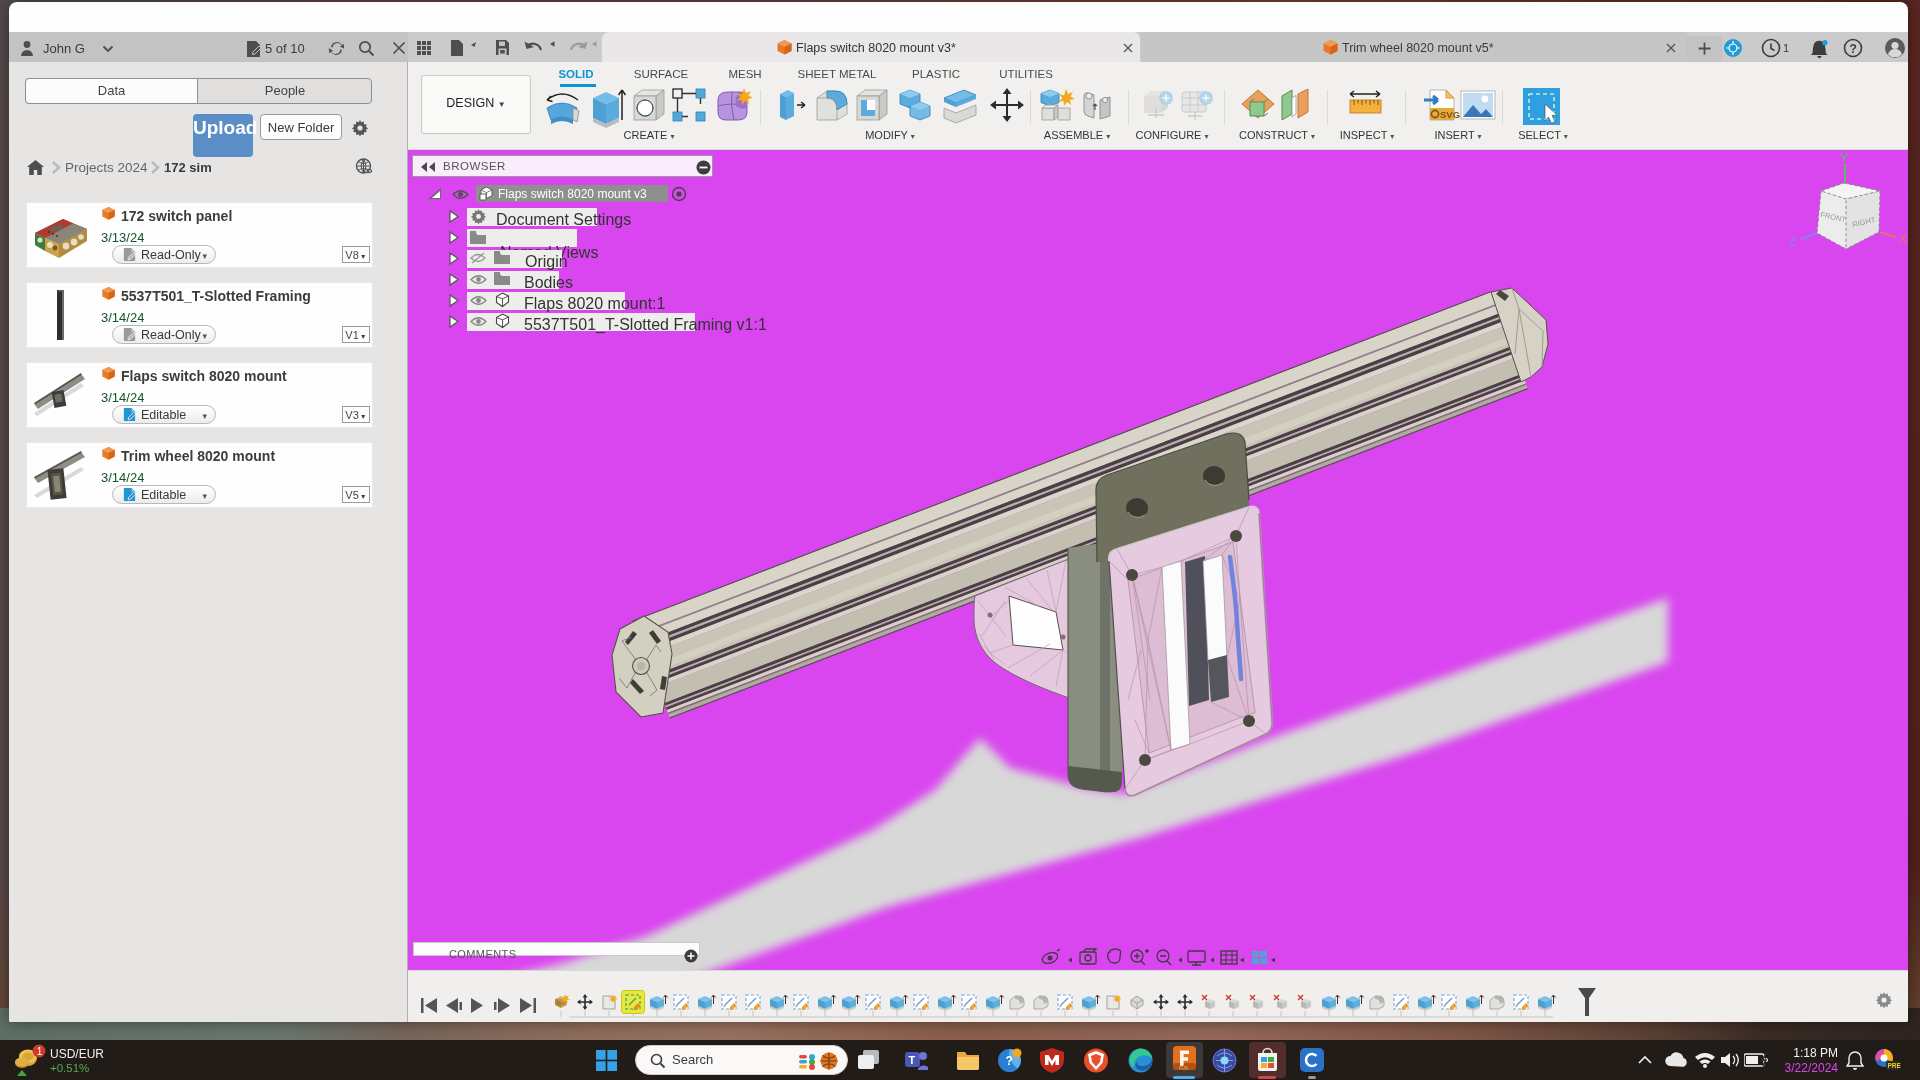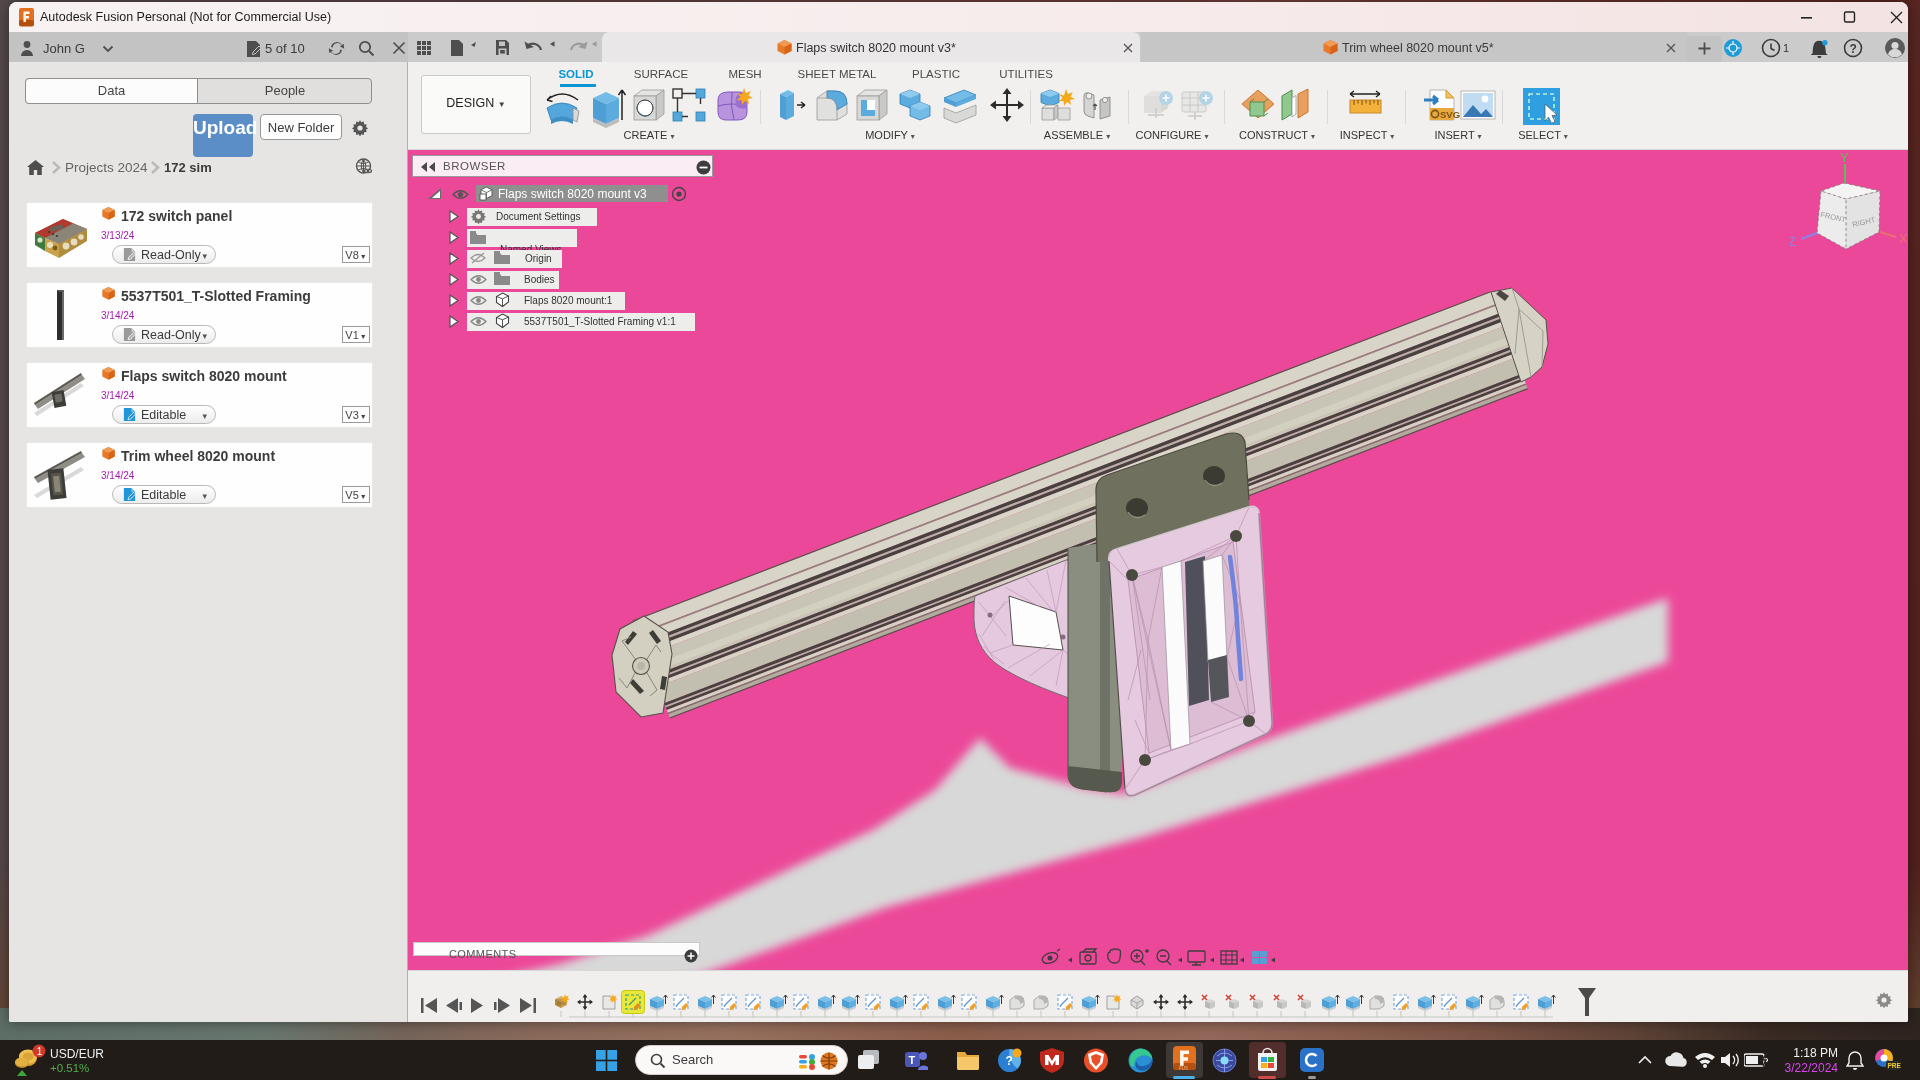--- a/index.html
+++ b/index.html
@@ -14,58 +14,44 @@
 #titlebar{position:absolute;left:0;top:0;width:1899px;height:30px;background:linear-gradient(90deg,#f8f2f3,#f7ecec 55%,#f5e6e6 85%,#f3e3e3);}
 #titletext{position:absolute;left:31px;top:8px;font-size:12.5px;color:#1c1c1c;}
 
 #row2{position:absolute;left:0;top:30px;width:1899px;height:30px;background:#cbcbcb;}
 #row2left{position:absolute;left:0;top:30px;width:399px;height:30px;background:#c3c3c3;}
 
 #lpanel{position:absolute;left:0;top:60px;width:399px;height:960px;background:#e6e5e3;border-right:1px solid #b0b0b0;}
 
 #ribbon{position:absolute;left:399px;top:60px;width:1500px;height:88px;background:#f1f0ee;border-bottom:1px solid #d8d8d8;}
 
-#vp{position:absolute;left:399px;top:148px;width:1500px;height:820px;background:#ec4899;}
+#vp{position:absolute;left:399px;top:148px;width:1500px;height:820px;background:#d946ef;}
 
 #timeline{position:absolute;left:399px;top:968px;width:1500px;height:52px;background:#f0efed;border-top:1px solid #d8d8d8;}
 
 #taskbar{position:absolute;left:0;top:1040px;width:1920px;height:40px;background:#221c19;}
 .card{position:absolute;left:17px;width:347px;height:66px;background:#fefefe;border:1px solid #e8e8e6;}
 .ctitle{position:absolute;left:94px;top:5px;font-size:14px;font-weight:bold;color:#3c3c3c;}
-.cdate{position:absolute;left:74px;top:27px;font-size:10px;color:#a21caf;}
+.cdate{position:absolute;left:74px;top:27px;font-size:13px;color:#14532d;}
 .cpill{position:absolute;left:85px;top:42px;width:104px;height:19px;border:1px solid #b9b9b9;border-radius:10px;background:linear-gradient(#fff,#ececec);font-size:12.5px;color:#3a3a3a;padding-left:9px;line-height:18px;white-space:nowrap;overflow:hidden;}
 .cpill span{margin-left:4px;} .cpill i{font-style:normal;color:#555;font-size:9px;position:absolute;right:8px;top:1px;}
 .cver{position:absolute;left:315px;top:43px;width:28px;height:17px;border:1px solid #9a9a9a;background:#fdfdfd;font-size:11px;color:#444;text-align:center;line-height:16px;}
 .cver i{font-style:normal;font-size:7px;margin-left:1px;}
 .rtab{position:absolute;top:6px;text-align:center;font-size:11.5px;color:#4a4a4a;}
 .glabel{position:absolute;top:67px;text-align:center;font-size:11px;color:#333;}
 .glabel i{font-style:normal;font-size:8px;color:#555;}
 #tree .trow{position:absolute;left:59px;height:18px;background:#ededeb;}
 #tree .tri{position:absolute;left:41px;width:11px;height:14px;}
-#tree .tlabel{position:absolute;font-size:10px;color:#333;white-space:nowrap;}
+#tree .tlabel{position:absolute;font-size:16px;color:#333;white-space:nowrap;}
 </style>
 </head>
 <body>
 <div id="screen">
   <div id="deskbottom"></div>
   <div id="win">
-    <div id="titlebar">
-      <svg class="abs" style="left:9px;top:6px" width="17" height="19" viewBox="0 0 17 19">
-        <rect x="1" y="0" width="15" height="16" rx="2" fill="#e2701f"></rect>
-        <rect x="1" y="12" width="15" height="6.5" rx="2" fill="#b4500f"></rect>
-        <path d="M5.5 3.5 h6 v2.4 h-3.6 v2.2 h3 v2.3 h-3 v3.6 h-2.4 z" fill="#fff8ef"></path>
-      </svg>
-      <div id="titletext">Autodesk Fusion Personal (Not for Commercial Use)</div>
-
-      <svg class="abs" style="left:1780px;top:0" width="119" height="30" viewBox="0 0 119 30">
-        <rect x="12" y="15" width="11" height="1.6" fill="#222"></rect>
-        <rect x="55.5" y="10" width="10" height="10" rx="1.5" fill="none" stroke="#222" stroke-width="1.4"></rect>
-        <path d="M102 10 l11 11 M113 10 l-11 11" stroke="#222" stroke-width="1.4"></path>
-      </svg>
-    </div>
     <div id="row2">
 
       <svg class="abs" style="left:399px;top:0" width="220" height="32" viewBox="0 0 220 32">
         <g fill="#4e4e4e">
           <g transform="translate(9,9)">
               <rect width="4" height="4"></rect>
               <rect x="5" width="4" height="4"></rect>
               <rect x="10" width="4" height="4"></rect>
               <rect y="5" width="4" height="4"></rect>
               <rect x="5" y="5" width="4" height="4"></rect>

